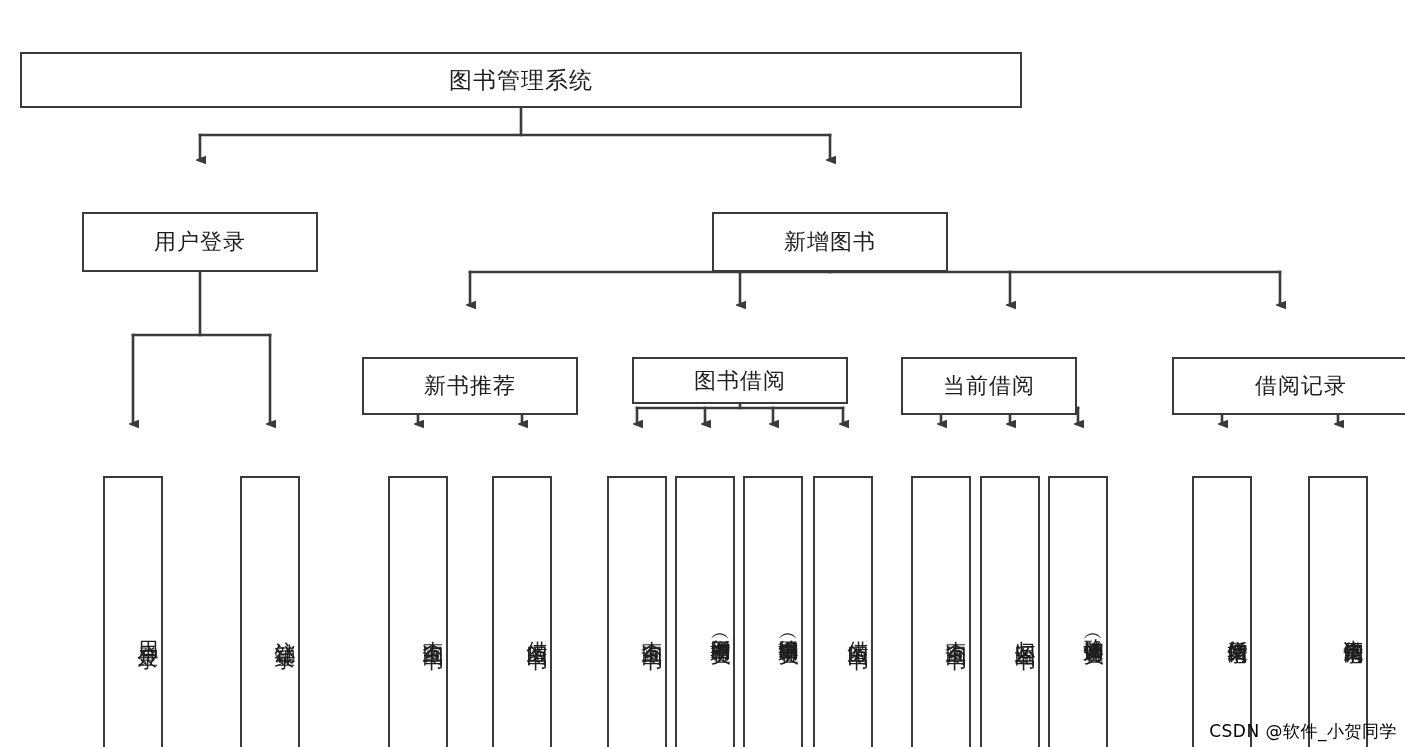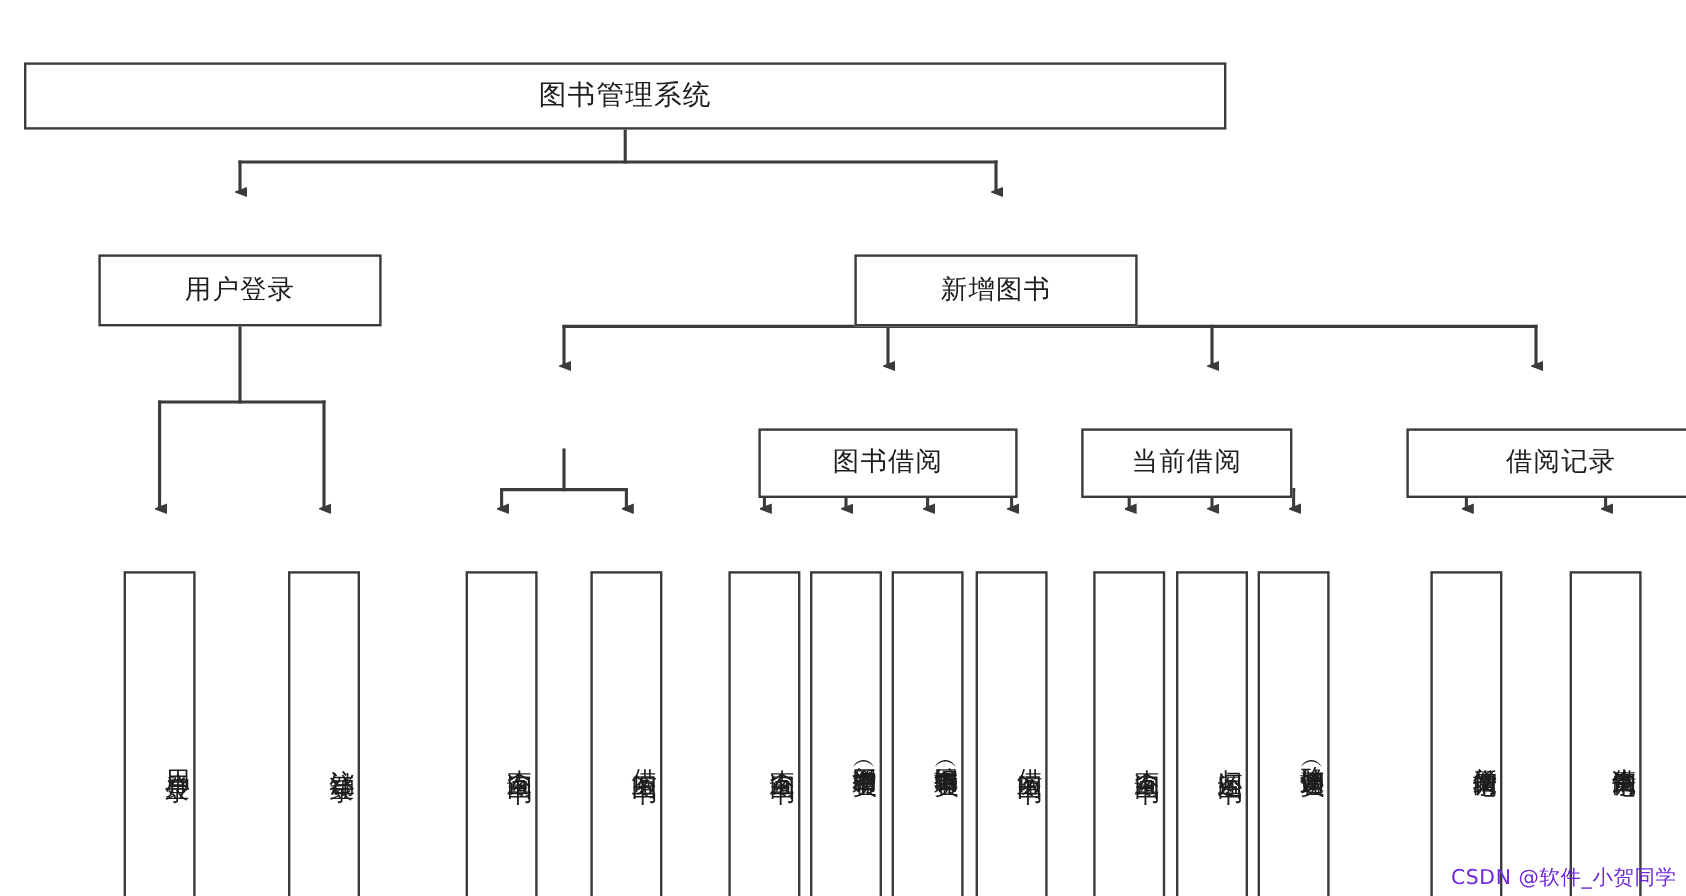--- a/index.html
+++ b/index.html
@@ -56,21 +56,21 @@
   .node.leaf.tall-text {
     font-size: 20px;
     letter-spacing: 1px;
     padding-top: 4px;
   }
   .watermark {
     position: absolute;
     right: 8px;
     bottom: 4px;
     font-size: 17px;
-    color: #6d28d9;
+    color: #000000;
     letter-spacing: 0.5px;
     white-space: nowrap;
     margin-top: 40px;
   }
 </style>
 </head>
 <body>
 
 <div id="canvas">
 
@@ -123,22 +123,23 @@
       <path d="M 1338 408 L 1338 424" marker-end="url(#arrowhead)"></path>
     </g>
   </svg>
 
   <div class="node root" style="left:20px; top:12px; width:1002px; height:56px;">图书管理系统</div>
 
   <div class="node" style="left:82px; top:172px; width:236px; height:60px;">用户登录</div>
 
   <div class="node" style="left:712px; top:172px; width:236px; height:60px;">新增图书</div>
 
+  <div class="node" style="left:362px; top:317px; width:216px; height:58px;">新书推荐</div>
 
-  <div class="node" style="left:632px; top:317px; width:216px; height:58px;">图书借阅</div>
+  <div class="node" style="left:632px; top:317px; width:216px; height:47px;">图书借阅</div>
 
   <div class="node" style="left:901px; top:317px; width:176px; height:58px;">当前借阅</div>
 
   <div class="node" style="left:1172px; top:317px; width:258px; height:58px;">借阅记录</div>
 
   <div class="node leaf" style="left:103px; top:436px; width:60px; height:298px;">用户登录</div>
 
   <div class="node leaf" style="left:240px; top:436px; width:60px; height:298px;">注销登录</div>
 
   <div class="node leaf" style="left:388px; top:436px; width:60px; height:298px;">查询图书</div>

